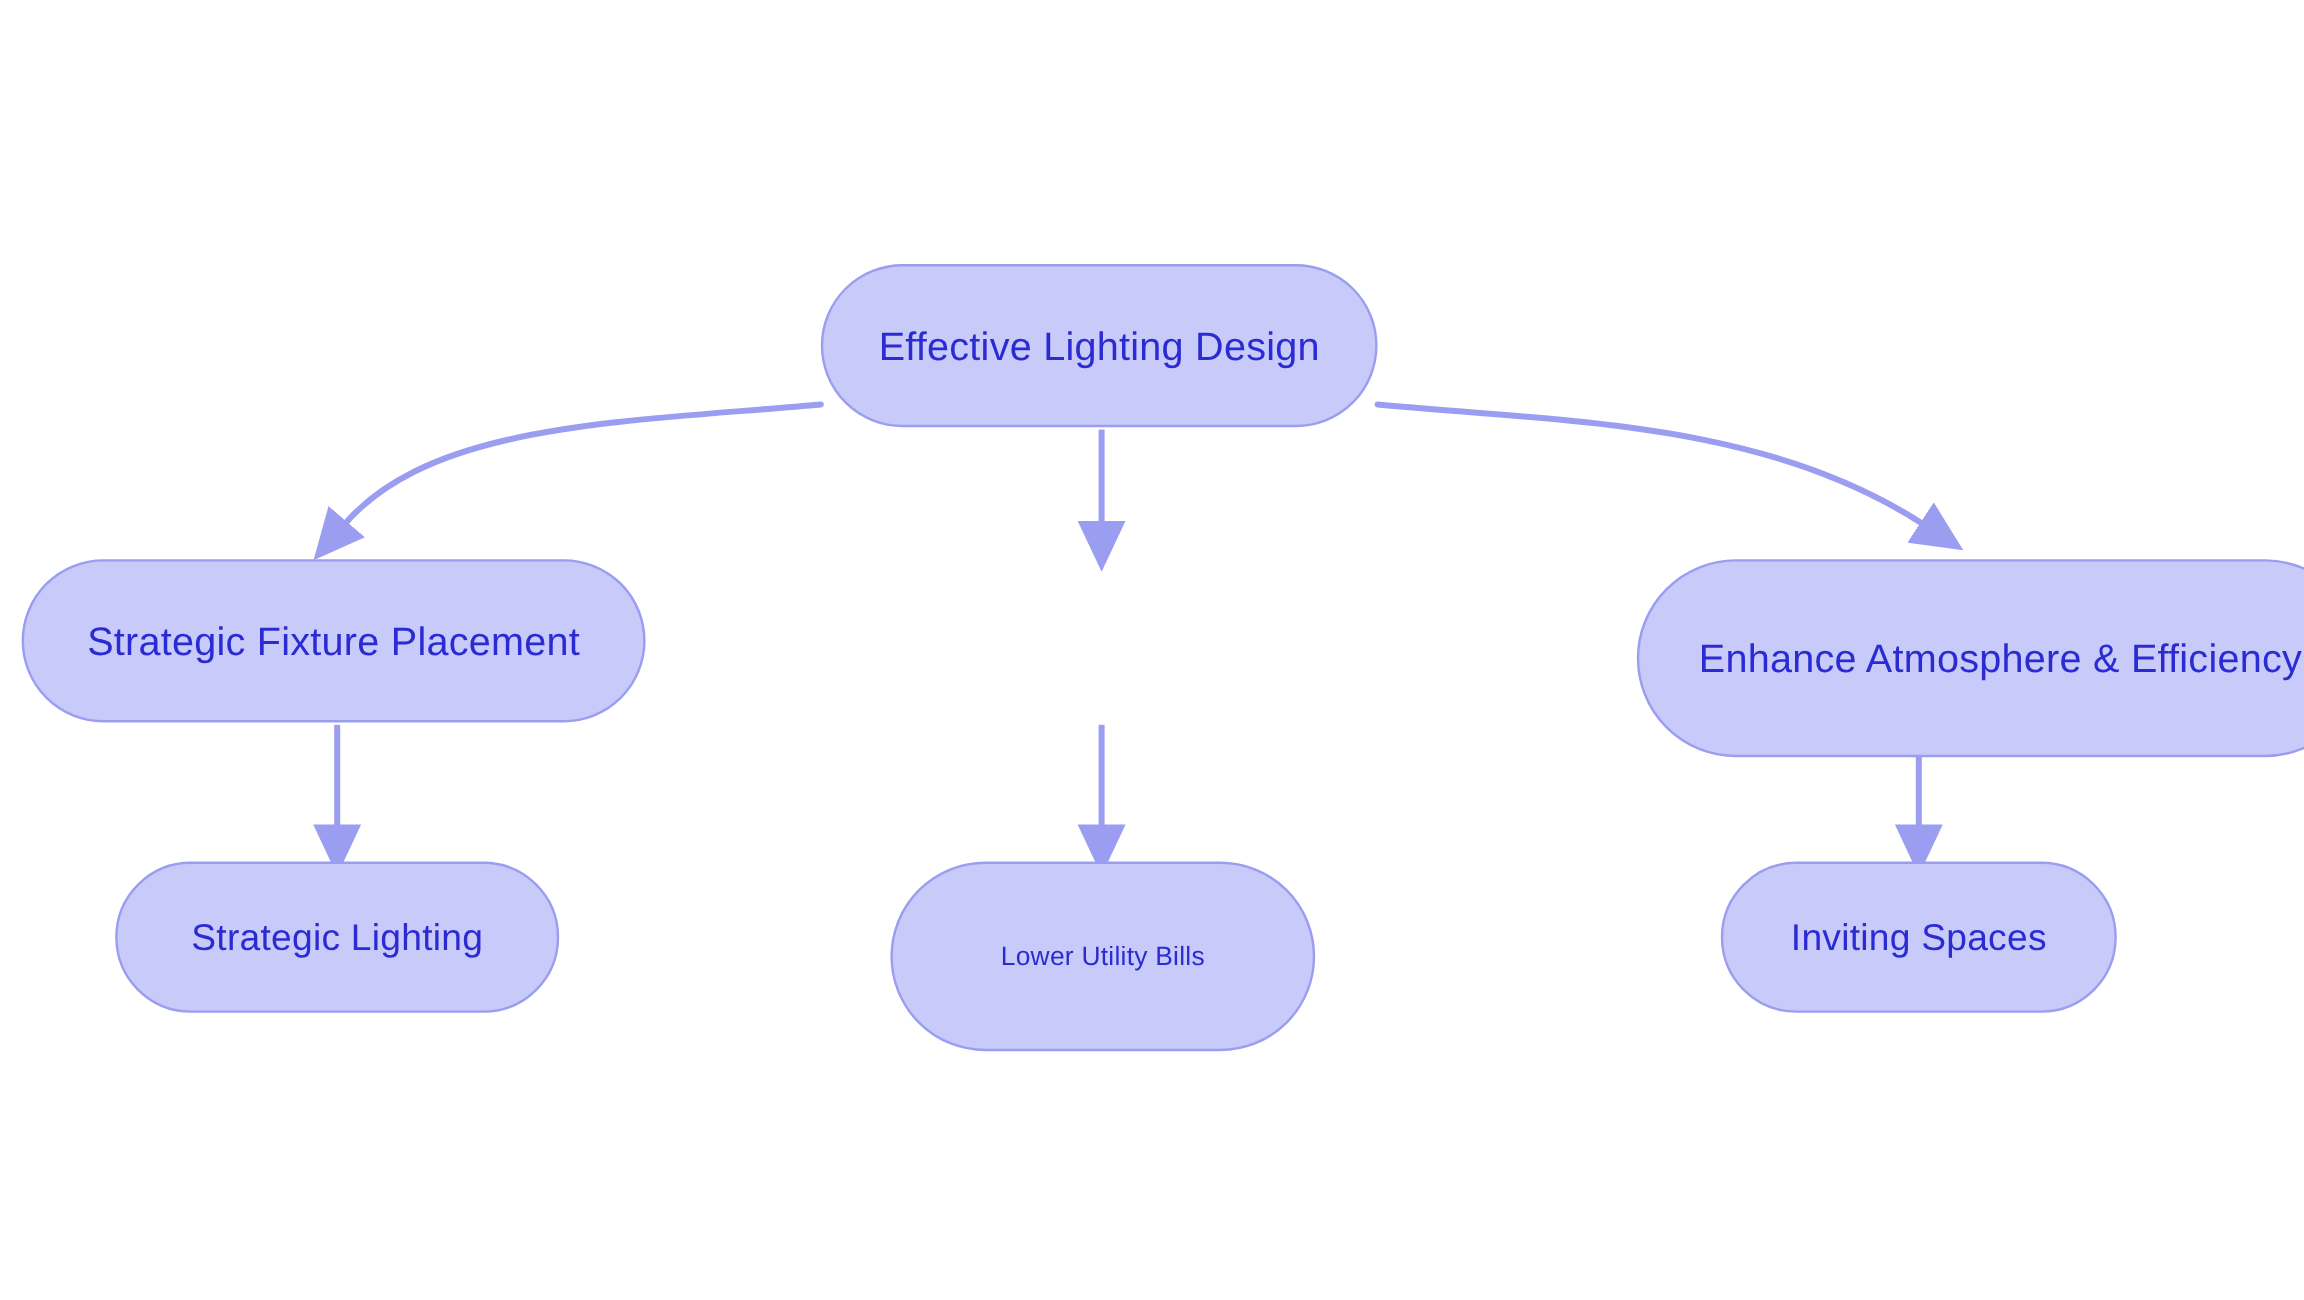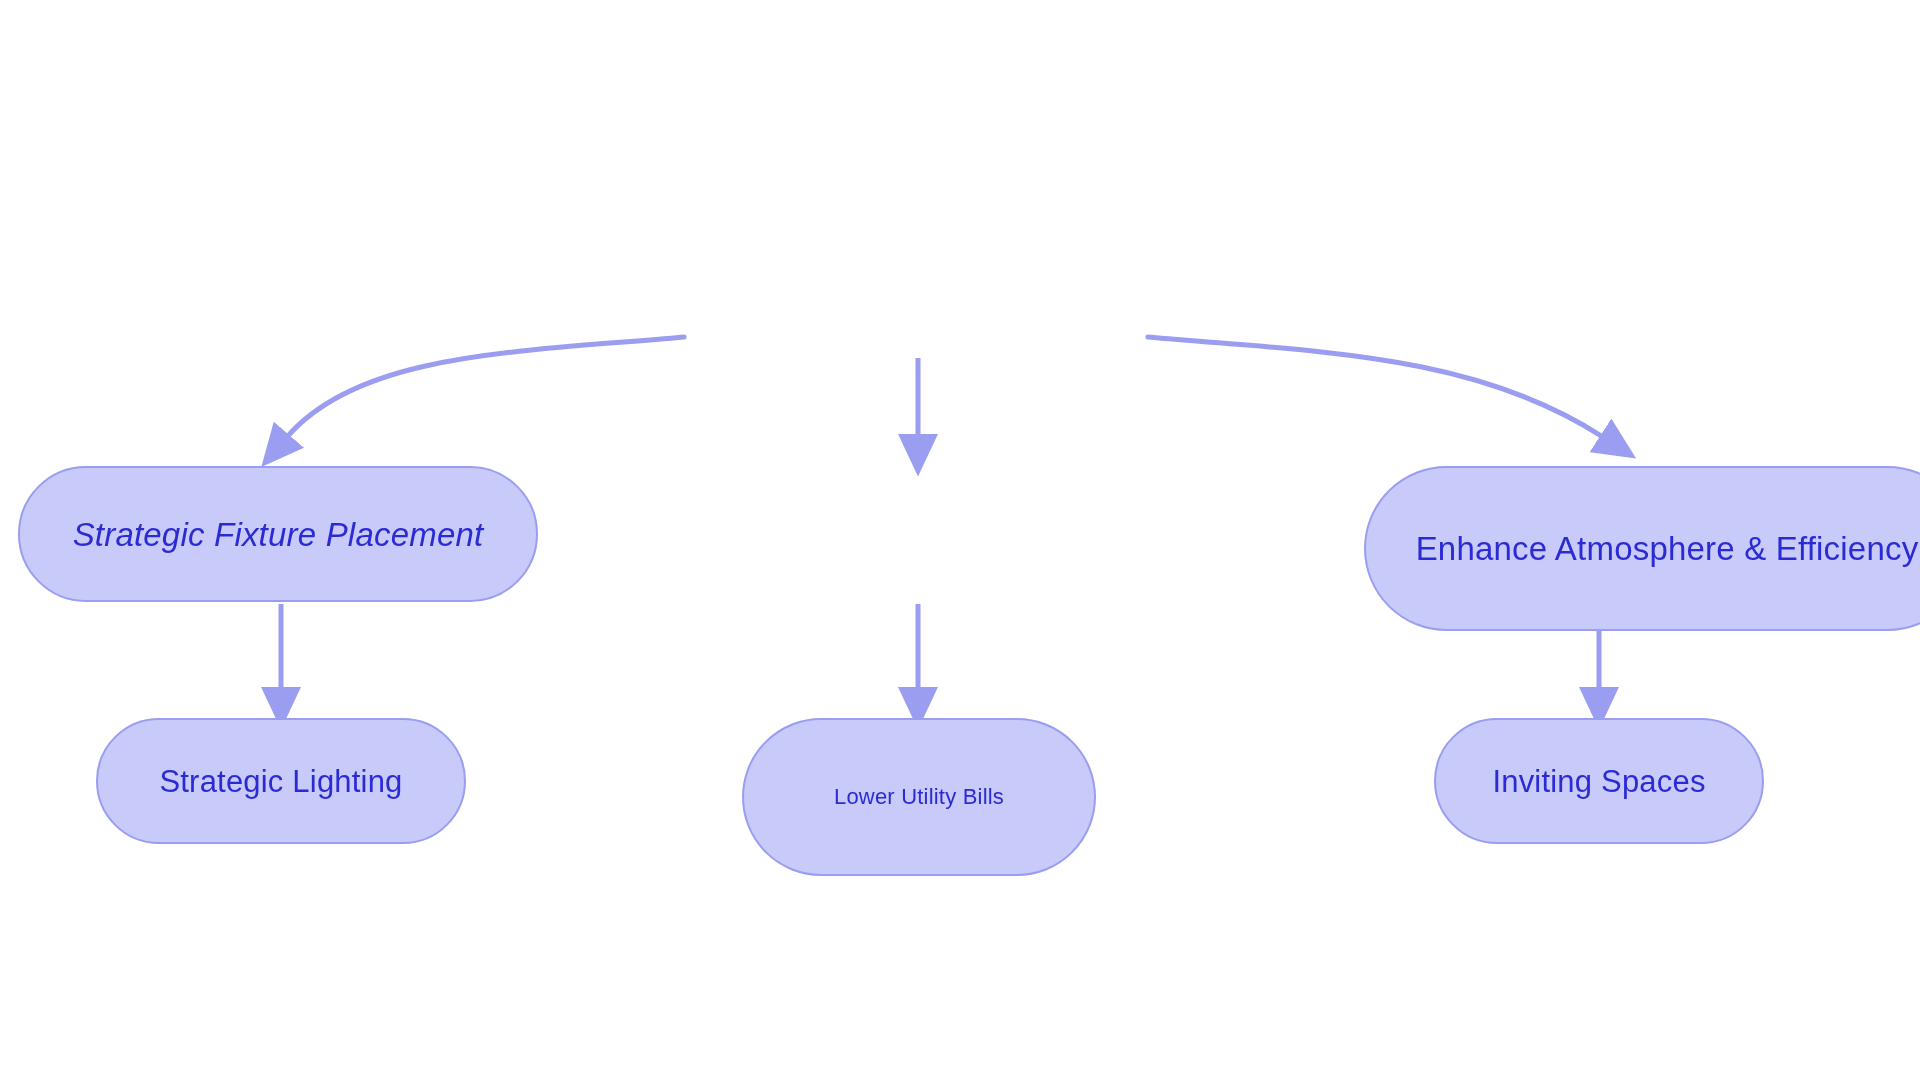--- a/index.html
+++ b/index.html
@@ -39,21 +39,21 @@
     justify-content: center;
     color: #2b2bd4;
     letter-spacing: 0.2px;
     white-space: nowrap;
   }
   .node-label {
     display: block;
     line-height: 1;
   }
   .node.root       { left: 684px;  top: 220px; width: 464px;  height: 136px; font-size: 33px; }
-  .node.branch-0   { left: 18px;   top: 466px; width: 520px;  height: 136px; font-size: 33px; font-style: italic; }
+  .node.branch-0   { left: 18px;   top: 466px; width: 520px;  height: 136px; font-size: 33px; }
   .node.branch-1   { left: 660px;  top: 466px; width: 516px;  height: 136px; font-size: 33px; }
   .node.branch-2   { left: 1364px; top: 466px; width: 606px;  height: 165px; font-size: 33px; }
   .node.leaf-0     { left: 96px;   top: 718px; width: 370px;  height: 126px; font-size: 31px; }
   .node.leaf-1     { left: 742px;  top: 718px; width: 354px;  height: 158px; font-size: 22px; }
   .node.leaf-2     { left: 1434px; top: 718px; width: 330px;  height: 126px; font-size: 31px; align-items: center; }
 </style>
 </head>
 <body>
 
 <div id="canvas">
@@ -71,20 +71,23 @@
 
     <path d="M 1148,337 C 1312,352 1472,352 1603,437" fill="none" stroke="#9a9df0" stroke-width="5" stroke-linecap="round" marker-end="url(#arrowhead)"></path>
 
     <path d="M 281,604 L 281,690" fill="none" stroke="#9a9df0" stroke-width="5" stroke-linecap="butt" marker-end="url(#arrowhead)"></path>
 
     <path d="M 918,604 L 918,690" fill="none" stroke="#9a9df0" stroke-width="5" stroke-linecap="butt" marker-end="url(#arrowhead)"></path>
 
     <path d="M 1599,604 L 1599,690" fill="none" stroke="#9a9df0" stroke-width="5" stroke-linecap="butt" marker-end="url(#arrowhead)"></path>
   </svg>
 
+  <div class="node root">
+    <span class="node-label">Effective Lighting Design</span>
+  </div>
 
   <div class="node branch-0">
     <span class="node-label">Strategic Fixture Placement</span>
   </div>
 
 
   <div class="node branch-2">
     <span class="node-label">Enhance Atmosphere &amp; Efficiency</span>
   </div>
 

